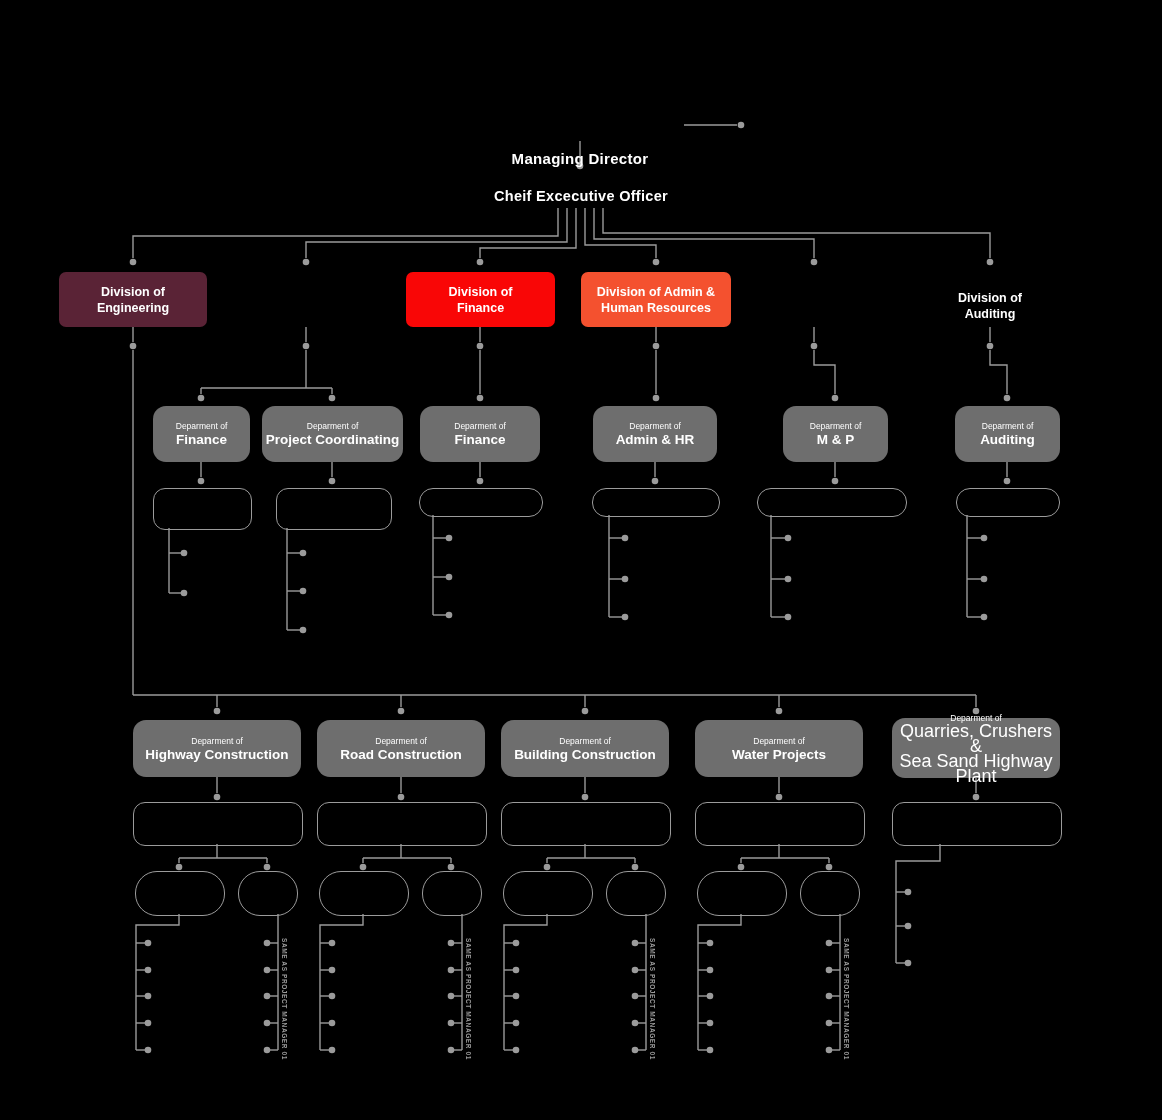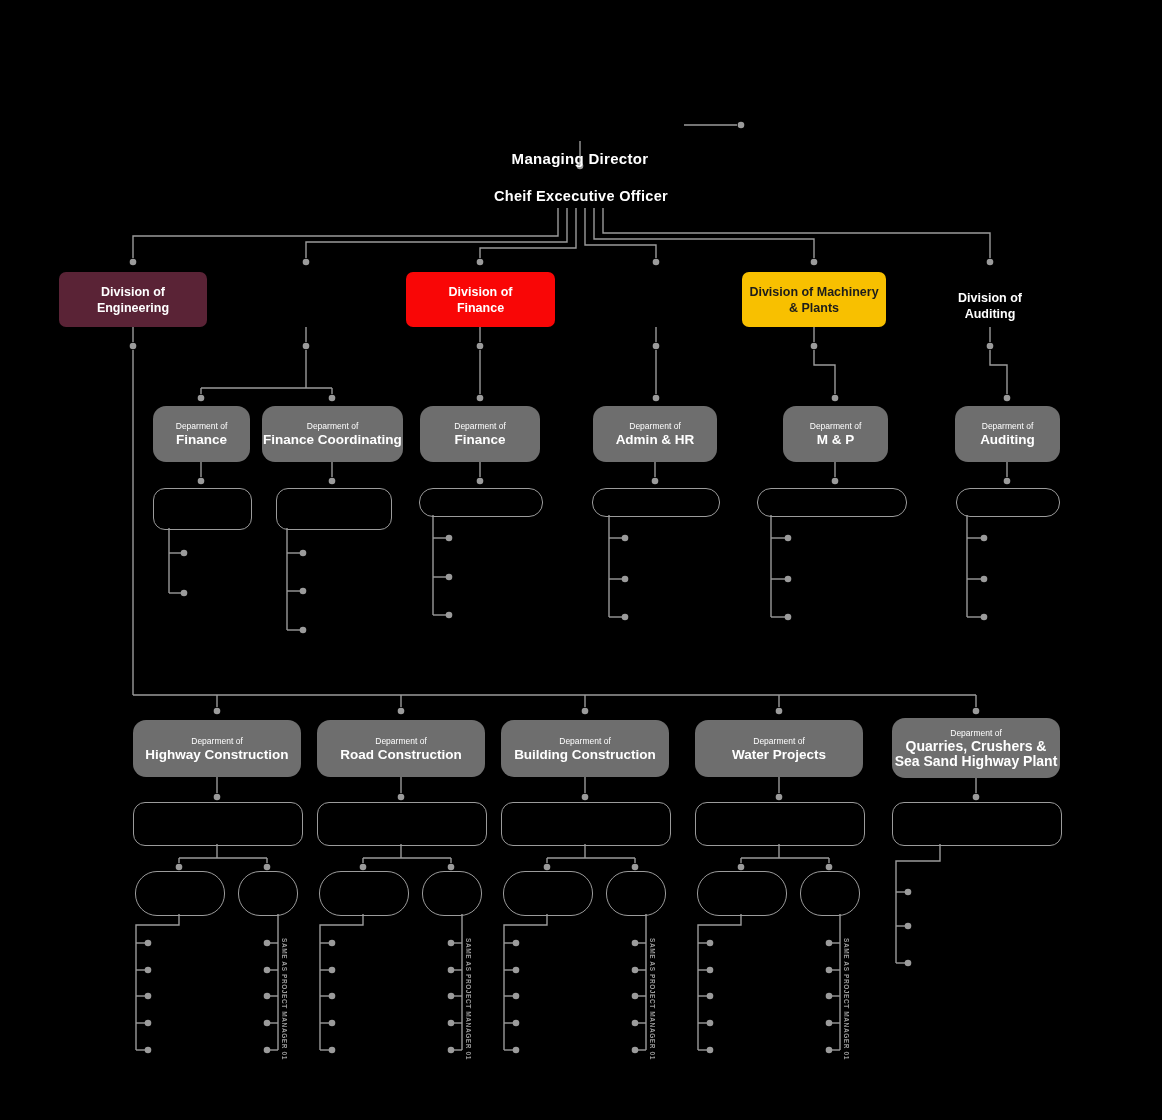--- a/index.html
+++ b/index.html
@@ -24,21 +24,21 @@
   .divbox.dark{color:#1d1d1b;}
   .divbox.plain{background:transparent;}
 
   .dept{
     position:absolute;background:#6e6e6e;border-radius:13px;
     display:flex;flex-direction:column;justify-content:center;
     color:#fff;text-align:center;
   }
   .dept .pfx{font-size:8.5px;line-height:12px;}
   .dept .nm{font-size:13.5px;font-weight:bold;line-height:16px;}
-  .dept .nm2{font-size:14px;font-weight:bold;line-height:15px;}
+  .dept .nm2{font-size:18px;font-weight:normal;line-height:15px;}
 
   .ob{position:absolute;border:1.5px solid #9b9b9b;border-radius:12px;background:transparent;}
 
   .vnote{
     position:absolute;writing-mode:vertical-rl;color:#9b9b9b;
     font-size:6.5px;font-weight:bold;letter-spacing:.6px;height:130px;white-space:nowrap;
   }
 </style>
 </head>
 <body>
@@ -287,36 +287,36 @@
   <div class="toplabel ceo">Cheif Excecutive Officer</div>
 
   <div class="divbox" style="left:59px;width:148px;background:#5a2336">
     <span>Division of</span>
     <span>Engineering</span>
   </div>
   <div class="divbox" style="left:406px;width:149px;background:#f90606">
     <span>Division of</span>
     <span>Finance</span>
   </div>
-  <div class="divbox dark" style="left:742px;width:144px;background:#f8c000">
-    <span>Division of Machinery</span>
-    <span>&amp; Plants</span>
+  <div class="divbox" style="left:581px;width:150px;background:#f4512f">
+    <span>Division of Admin &amp;</span>
+    <span>Human Resources</span>
   </div>
   <div class="divbox plain" style="left:920px;width:140px;top:278px">
     <span>Division of</span>
     <span>Auditing</span>
   </div>
 
   <div class="dept" style="left:153px;top:406px;width:97px;height:56px">
     <span class="pfx">Deparment of</span>
     <span class="nm">Finance</span>
   </div>
   <div class="dept" style="left:262px;top:406px;width:141px;height:56px">
     <span class="pfx">Deparment of</span>
-    <span class="nm">Finance Coordinating</span>
+    <span class="nm">Project Coordinating</span>
   </div>
   <div class="dept" style="left:420px;top:406px;width:120px;height:56px">
     <span class="pfx">Deparment of</span>
     <span class="nm">Finance</span>
   </div>
   <div class="dept" style="left:593px;top:406px;width:124px;height:56px">
     <span class="pfx">Deparment of</span>
     <span class="nm">Admin &amp; HR</span>
   </div>
   <div class="dept" style="left:783px;top:406px;width:105px;height:56px">

